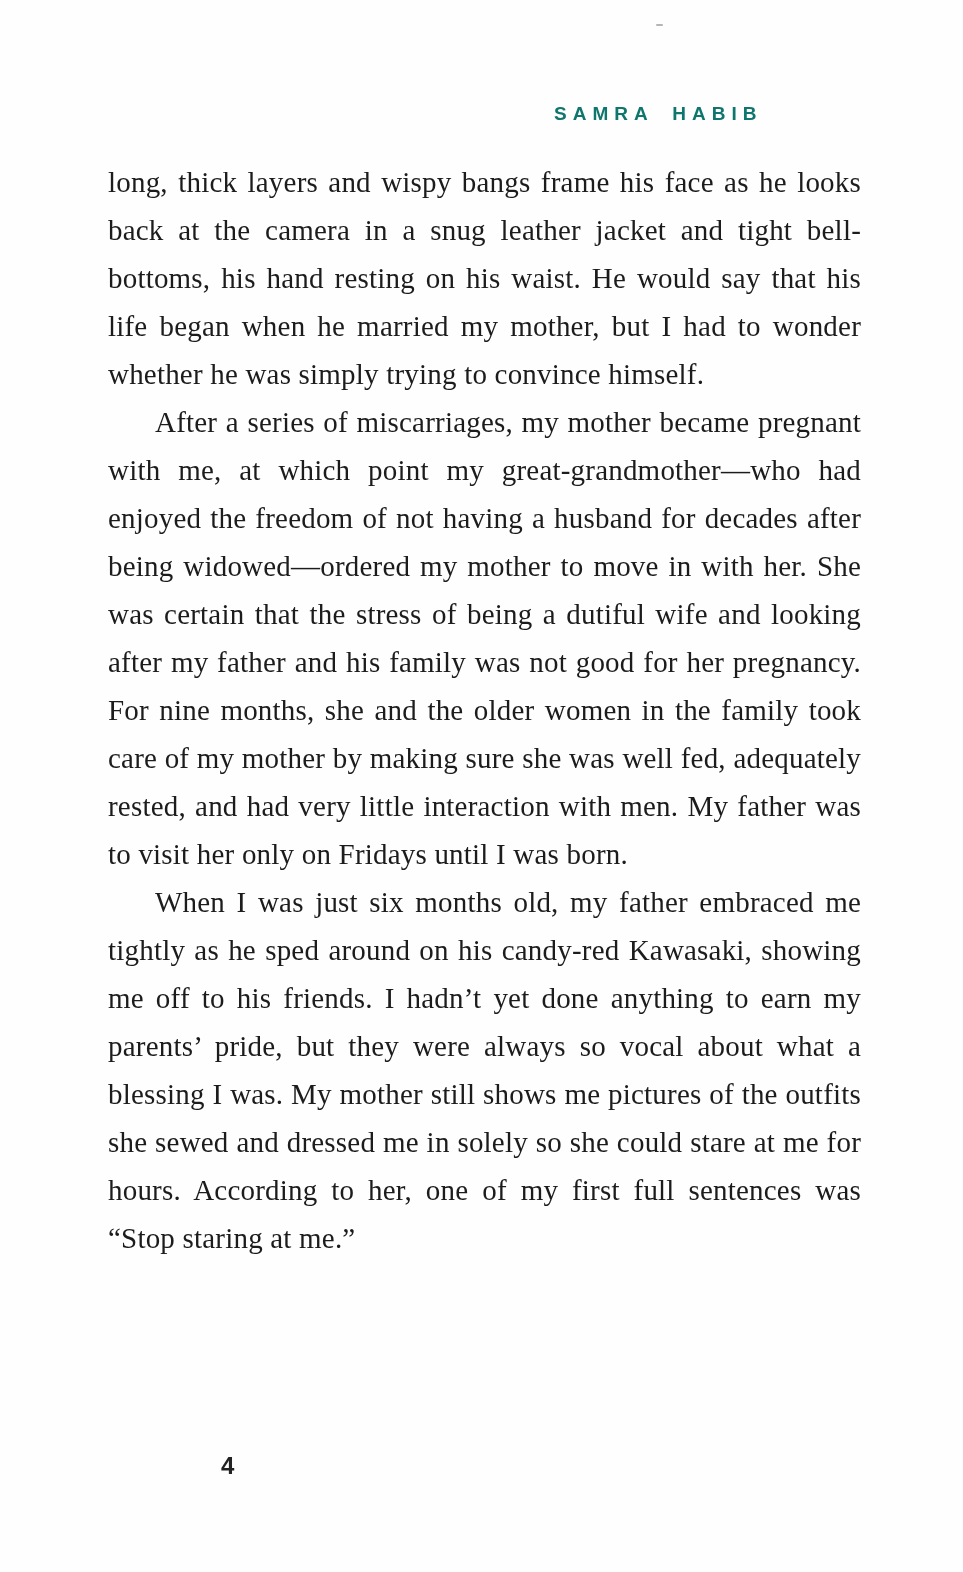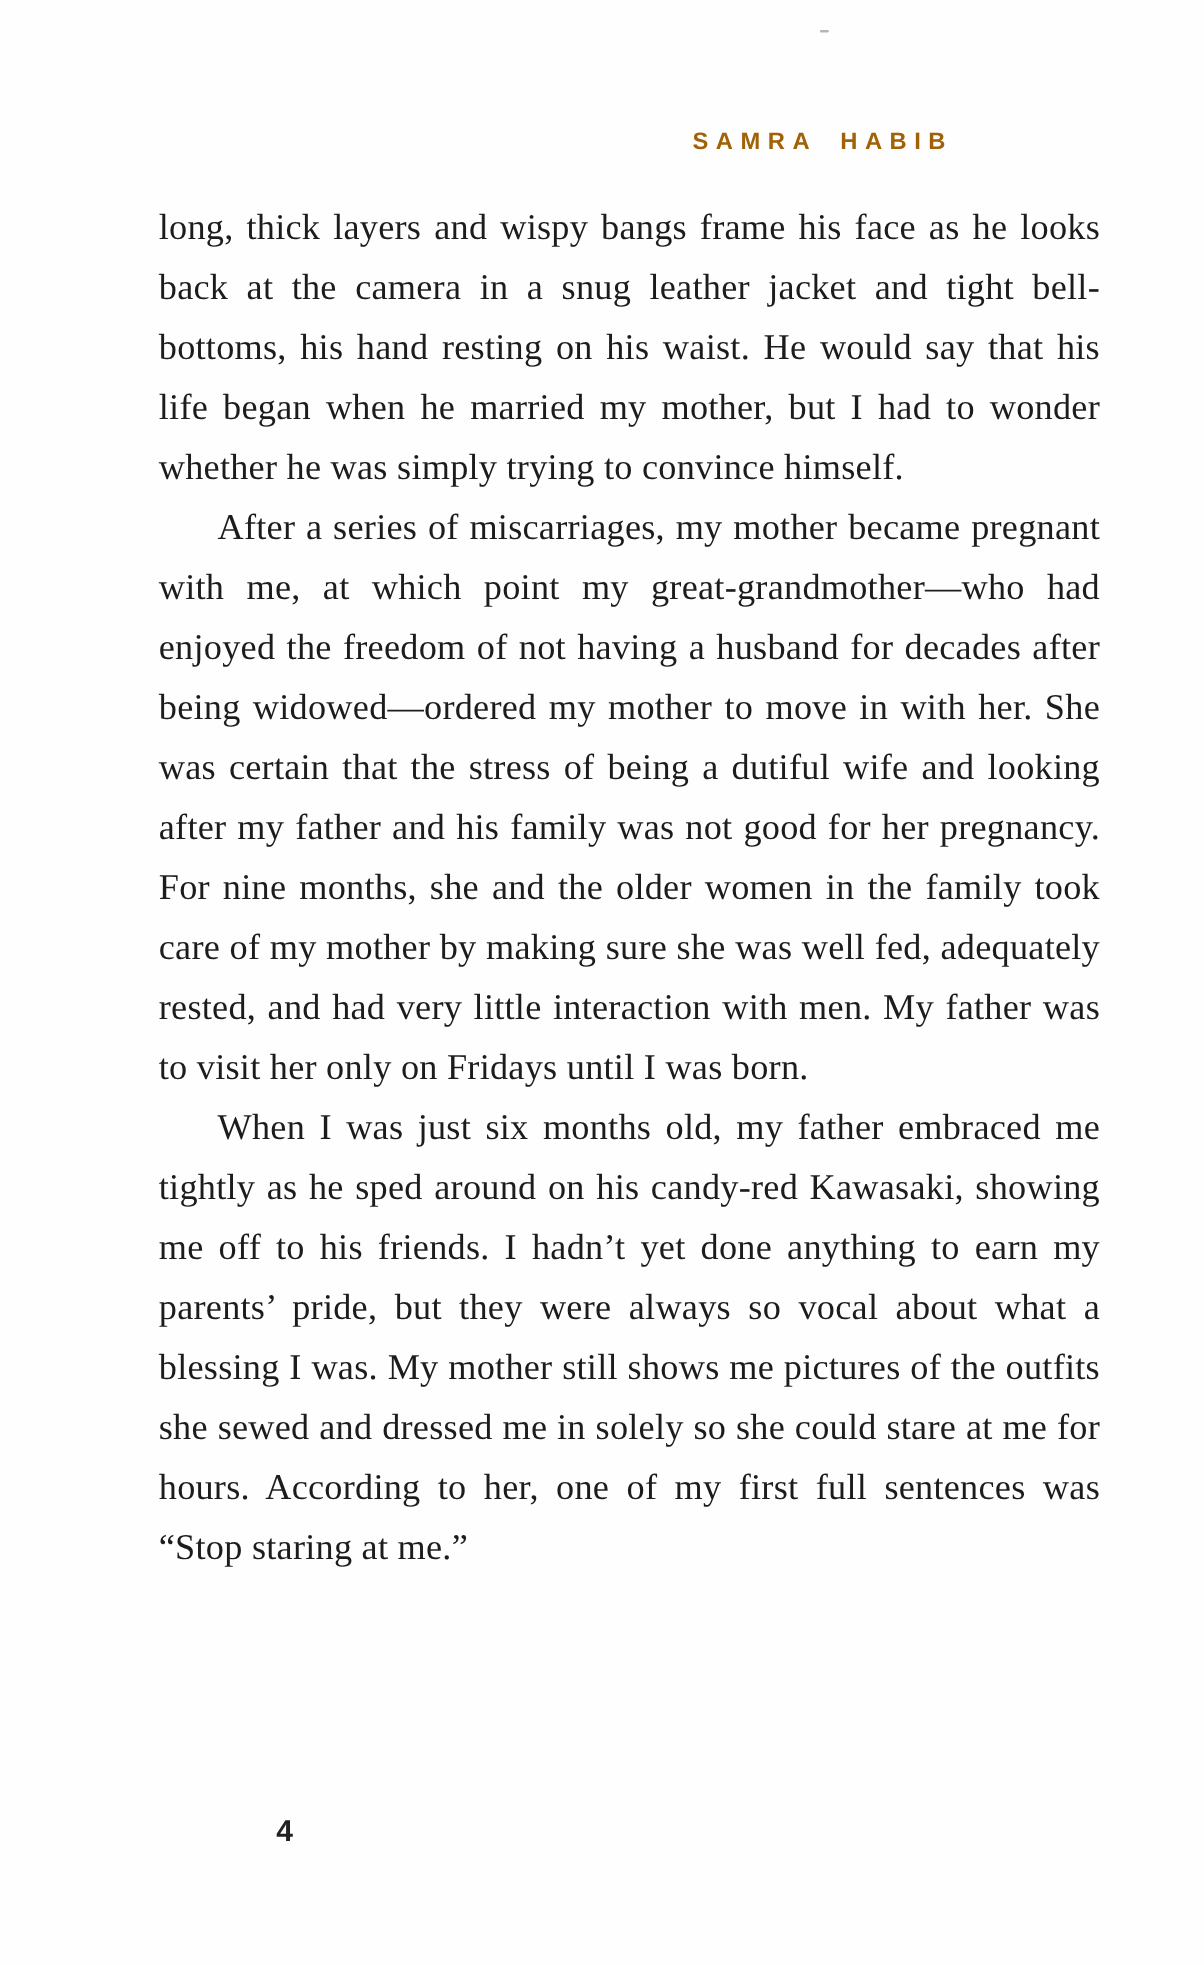--- a/index.html
+++ b/index.html
@@ -27,33 +27,32 @@
   }
   .running-header {
     position: absolute;
     top: 103px;
     left: 554px;
     font-family: "Liberation Sans", sans-serif;
     font-size: 19px;
     font-weight: 700;
     letter-spacing: 6px;
     word-spacing: 8px;
-    color: #a16207;
+    color: #0f766e;
     white-space: nowrap;
   }
   .text-block {
     position: absolute;
     top: 158px;
     left: 108px;
     width: 753px;
     text-align: justify;
     font-size: 29px;
     line-height: 48px;
     letter-spacing: 0.2px;
-    margin-left: 19px;
   }
   .para {
     margin: 0;
     text-indent: 47px;
     hyphens: manual;
   }
   .para.no-indent {
     text-indent: 0;
   }
   .page-number {

